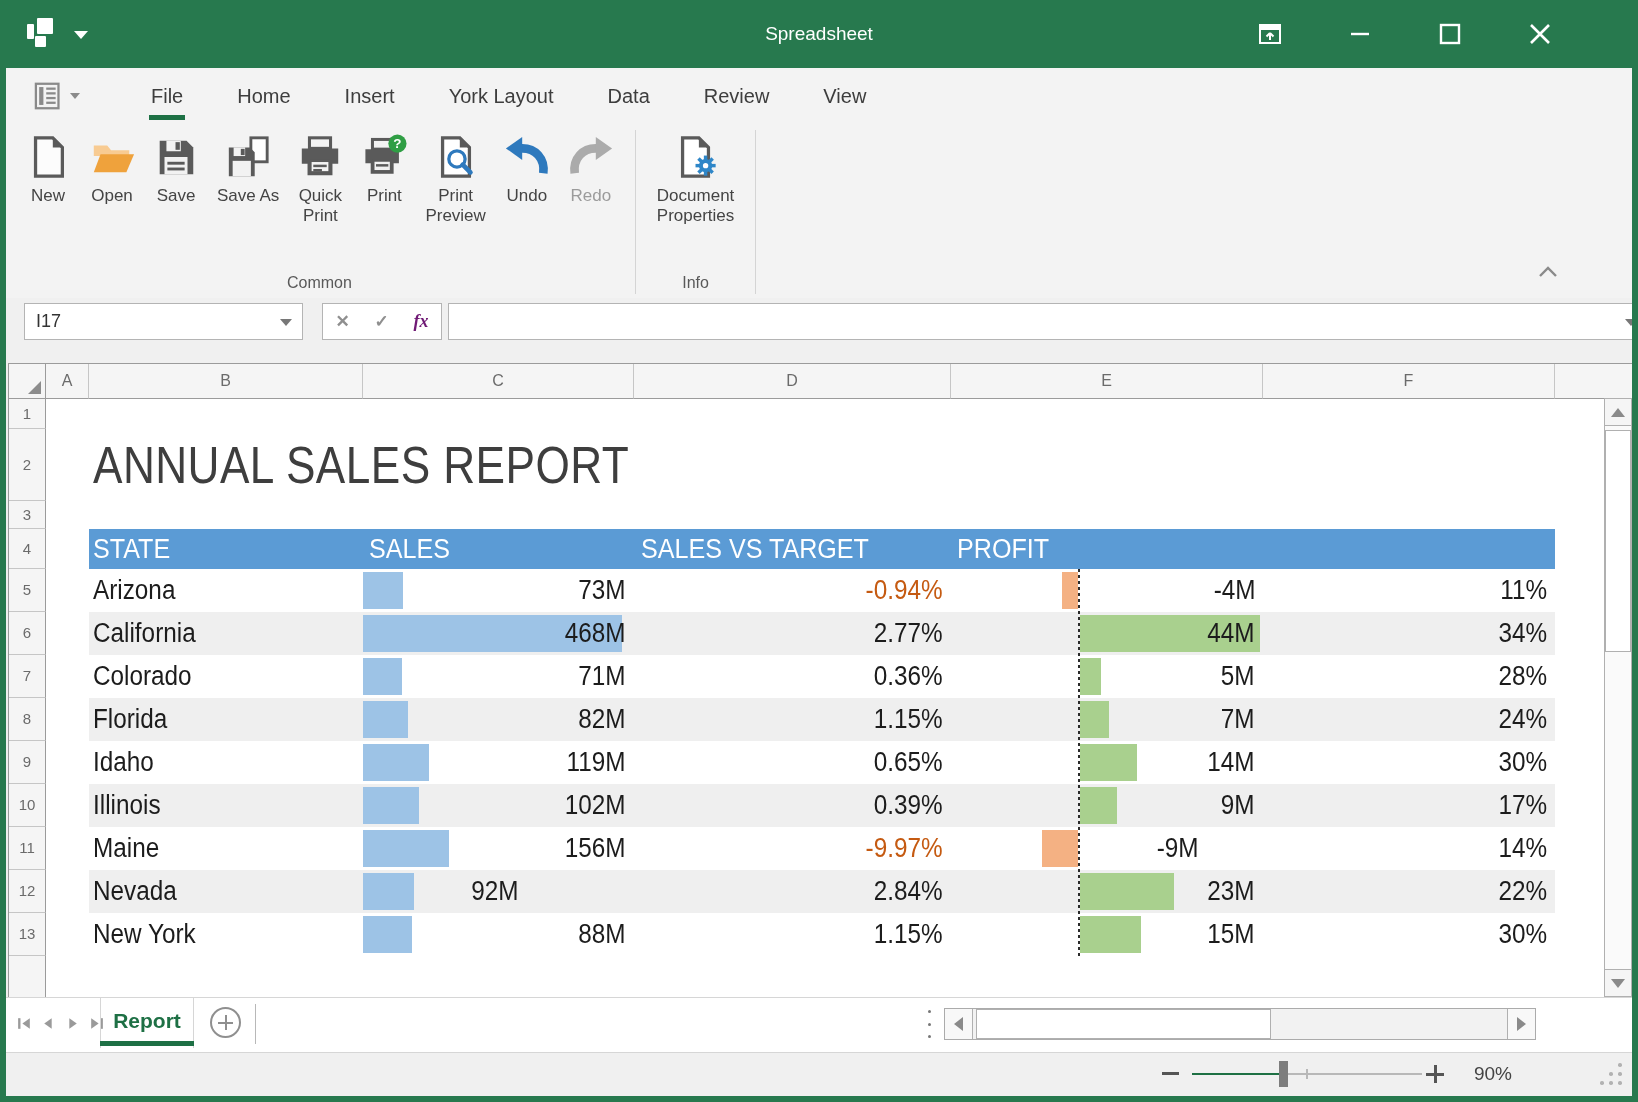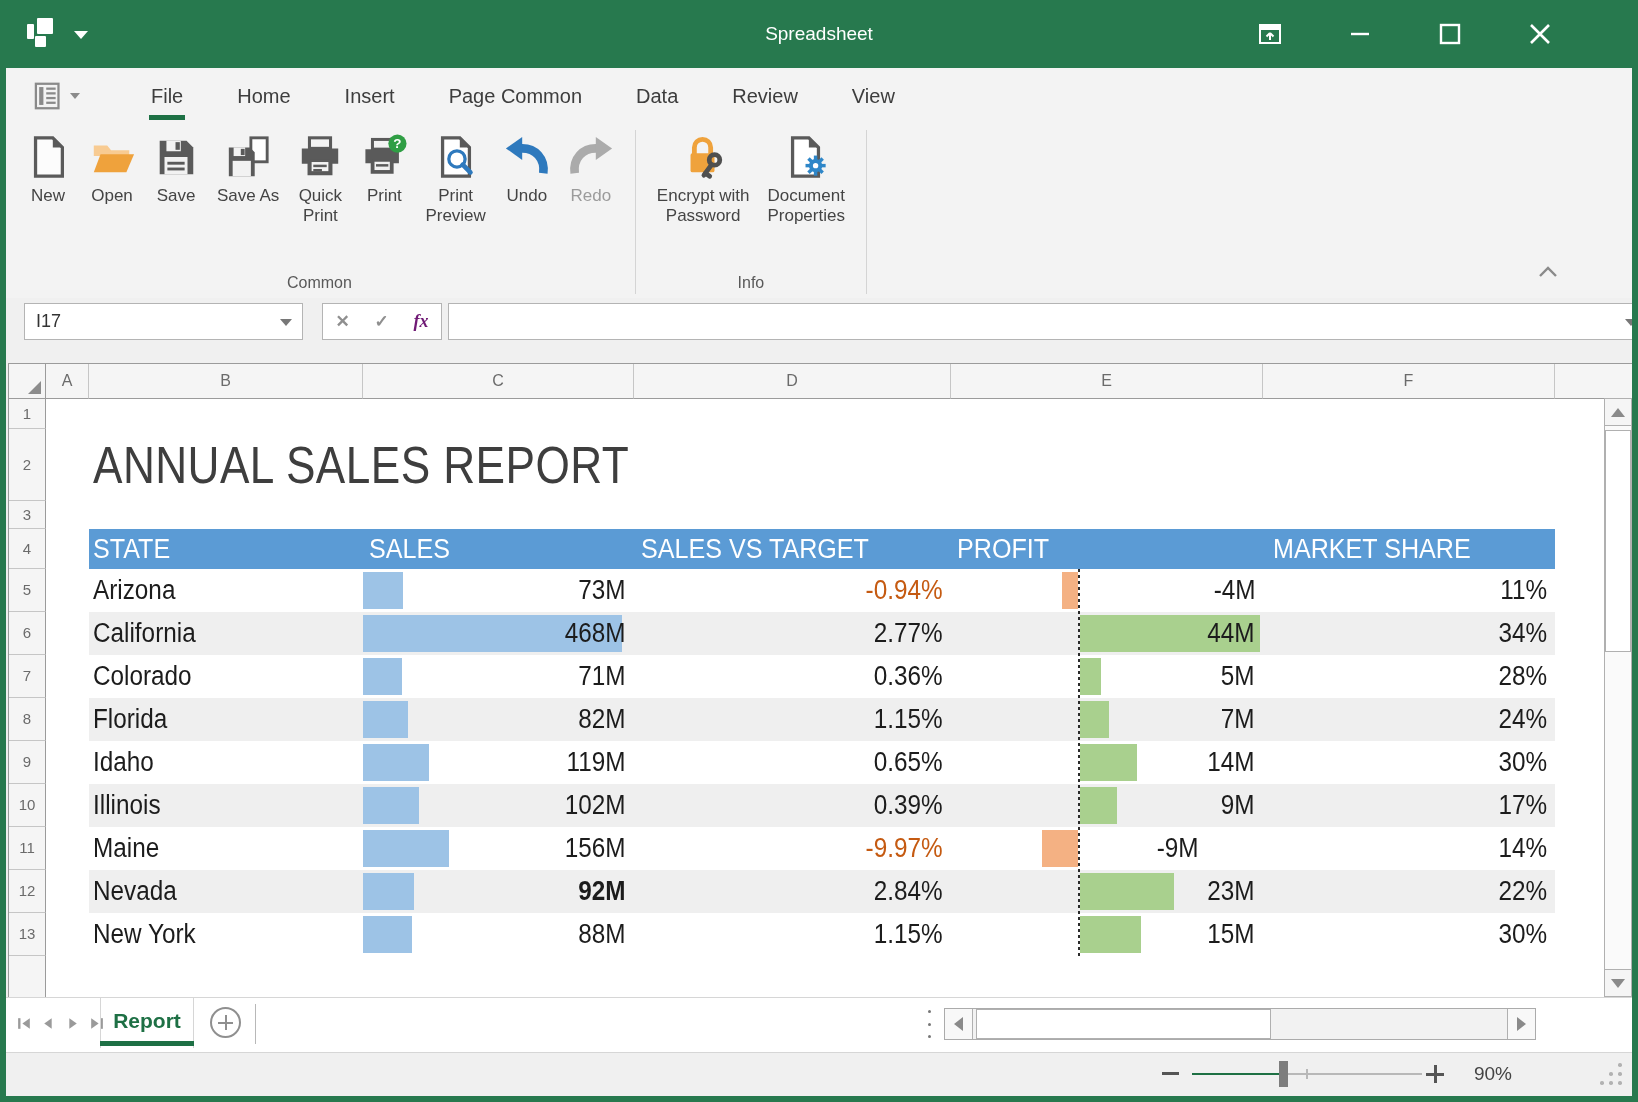--- a/index.html
+++ b/index.html
@@ -157,21 +157,21 @@
           <rect x="13" y="21" width="10" height="2.4" fill="#8a8a8a"></rect>
         </svg>
       <svg width="12" height="10" viewBox="0 0 12 10" style="margin-left:3px;">
           <path d="M1 2 L6 8 L11 2 Z" fill="#8a8a8a"></path>
         </svg>
     </div>
     <div id="menu-tabs">
         <span class="menu-tab active">File</span>
         <span class="menu-tab">Home</span>
         <span class="menu-tab">Insert</span>
-        <span class="menu-tab">Page Common</span>
+        <span class="menu-tab">York Layout</span>
         <span class="menu-tab">Data</span>
         <span class="menu-tab">Review</span>
         <span class="menu-tab">View</span>
       </div>
   </div>
 
   <div id="toolbar">
       <div class="ribbon-group">
         <div class="group-buttons">
           <div class="ribbon-btn">
@@ -274,35 +274,20 @@
               </svg>
             </div>
             <div class="lbl">Redo</div>
           </div>
         </div>
         <div class="group-caption">Common</div>
       </div>
       <div class="group-sep"></div>
       <div class="ribbon-group">
         <div class="group-buttons">
-          <div class="ribbon-btn">
-            <div class="icon">
-              <svg viewBox="0 0 48 48">
-                <path d="M15 21 V14 a8.5 8.5 0 0 1 17 0 V21" fill="none" stroke="#efa23c" stroke-width="5"></path>
-                <rect x="11" y="20" width="25" height="20" rx="2" fill="#efa23c"></rect>
-                <g stroke="#4f4f4f" stroke-width="5" fill="none" stroke-linecap="round">
-                  <circle cx="36" cy="27" r="5.5"></circle>
-                  <line x1="33" y1="32" x2="25" y2="43"></line>
-                  <line x1="26.5" y1="41" x2="31" y2="44"></line>
-                </g>
-              </svg>
-            </div>
-            <div class="lbl">Encrypt with
-Password</div>
-          </div>
           <div class="ribbon-btn">
             <div class="icon">
               <svg viewBox="0 0 48 48">
                 <path d="M10 4 H27 L37 14 V44 H10 Z" fill="#fff" stroke="#5a5a5a" stroke-width="3.4"></path>
                 <path d="M27 4 L37 14 H27 Z" fill="#5a5a5a"></path>
                 <g stroke="#2e86c8" stroke-width="3.6">
                   <line x1="34" y1="22.5" x2="34" y2="43.5"></line>
                   <line x1="23.5" y1="33" x2="44.5" y2="33"></line>
                   <line x1="26.6" y1="25.6" x2="41.4" y2="40.4"></line>
                   <line x1="41.4" y1="25.6" x2="26.6" y2="40.4"></line>
@@ -363,21 +348,20 @@
       <div class="rowhead" style="top: 463px; height: 43px; line-height: 42px;">11</div>
       <div class="rowhead" style="top: 506px; height: 43px; line-height: 42px;">12</div>
       <div class="rowhead" style="top: 549px; height: 43px; line-height: 42px;">13</div>
       <div class="rowhead" style="top: 592px; height: 42px;"></div>
       <div style="position: absolute; left: 84px; top: 65px; height: 72px; line-height: 72px; white-space: nowrap; font-size: 52px; color: rgb(62, 62, 62); letter-spacing: 0.5px; z-index: 3;"><span class="cx from-l" style="transform: scaleX(0.85);">ANNUAL SALES REPORT</span></div>
       <div style="position: absolute; left: 80px; top: 165px; width: 1466px; height: 40px; background: rgb(91, 155, 213);"></div>
       <div style="position: absolute; left: 84px; top: 165px; height: 40px; line-height: 40px; font-size: 27px; color: rgb(255, 255, 255); white-space: nowrap; z-index: 3;"><span class="cx from-l" style="transform: scaleX(0.93);">STATE</span></div>
       <div style="position: absolute; left: 360px; top: 165px; height: 40px; line-height: 40px; font-size: 27px; color: rgb(255, 255, 255); white-space: nowrap; z-index: 3;"><span class="cx from-l" style="transform: scaleX(0.93);">SALES</span></div>
       <div style="position: absolute; left: 632px; top: 165px; height: 40px; line-height: 40px; font-size: 27px; color: rgb(255, 255, 255); white-space: nowrap; z-index: 3;"><span class="cx from-l" style="transform: scaleX(0.93);">SALES VS TARGET</span></div>
       <div style="position: absolute; left: 948px; top: 165px; height: 40px; line-height: 40px; font-size: 27px; color: rgb(255, 255, 255); white-space: nowrap; z-index: 3;"><span class="cx from-l" style="transform: scaleX(0.93);">PROFIT</span></div>
-      <div style="position: absolute; left: 1264px; top: 165px; height: 40px; line-height: 40px; font-size: 27px; color: rgb(255, 255, 255); white-space: nowrap; z-index: 3;"><span class="cx from-l" style="transform: scaleX(0.93);">MARKET SHARE</span></div>
       <div class="bar" style="left: 354px; top: 208px; width: 40px; height: 37px; background: rgb(157, 195, 230);"></div>
       <div class="bar" style="left: 1053px; top: 208px; width: 16px; height: 37px; background: rgb(244, 177, 131);"></div>
       <div class="cell-text" style="left: 84px; top: 205px; height: 43px; line-height: 43px;"><span class="cx from-l" style="transform: scaleX(0.9);">Arizona</span></div>
       <div class="cell-text" style="left: 457px; top: 205px; width: 160px; height: 43px; line-height: 43px; text-align: right;"><span class="cx from-r" style="transform: scaleX(0.9);">73M</span></div>
       <div class="cell-text neg" style="left: 774px; top: 205px; width: 160px; height: 43px; line-height: 43px; text-align: right;"><span class="cx from-r" style="transform: scaleX(0.9);">-0.94%</span></div>
       <div class="cell-text" style="left: 1086px; top: 205px; width: 160px; height: 43px; line-height: 43px; text-align: right;"><span class="cx from-r" style="transform: scaleX(0.9);">-4M</span></div>
       <div class="cell-text" style="left: 1378px; top: 205px; width: 160px; height: 43px; line-height: 43px; text-align: right;"><span class="cx from-r" style="transform: scaleX(0.9);">11%</span></div>
       <div style="position: absolute; left: 80px; top: 248px; width: 1466px; height: 43px; background: rgb(239, 239, 239);"></div>
       <div class="bar" style="left: 354px; top: 251px; width: 259px; height: 37px; background: rgb(157, 195, 230);"></div>
       <div class="bar" style="left: 1071px; top: 251px; width: 180px; height: 37px; background: rgb(169, 208, 142);"></div>
@@ -420,21 +404,21 @@
       <div class="bar" style="left: 1033px; top: 466px; width: 36px; height: 37px; background: rgb(244, 177, 131);"></div>
       <div class="cell-text" style="left: 84px; top: 463px; height: 43px; line-height: 43px;"><span class="cx from-l" style="transform: scaleX(0.9);">Maine</span></div>
       <div class="cell-text" style="left: 457px; top: 463px; width: 160px; height: 43px; line-height: 43px; text-align: right;"><span class="cx from-r" style="transform: scaleX(0.9);">156M</span></div>
       <div class="cell-text neg" style="left: 774px; top: 463px; width: 160px; height: 43px; line-height: 43px; text-align: right;"><span class="cx from-r" style="transform: scaleX(0.9);">-9.97%</span></div>
       <div class="cell-text" style="left: 1086px; top: 463px; width: 160px; height: 43px; line-height: 43px; text-align: center;"><span class="cx from-r" style="transform: scaleX(0.9);">-9M</span></div>
       <div class="cell-text" style="left: 1378px; top: 463px; width: 160px; height: 43px; line-height: 43px; text-align: right;"><span class="cx from-r" style="transform: scaleX(0.9);">14%</span></div>
       <div style="position: absolute; left: 80px; top: 506px; width: 1466px; height: 43px; background: rgb(239, 239, 239);"></div>
       <div class="bar" style="left: 354px; top: 509px; width: 51px; height: 37px; background: rgb(157, 195, 230);"></div>
       <div class="bar" style="left: 1071px; top: 509px; width: 94px; height: 37px; background: rgb(169, 208, 142);"></div>
       <div class="cell-text" style="left: 84px; top: 506px; height: 43px; line-height: 43px;"><span class="cx from-l" style="transform: scaleX(0.9);">Nevada</span></div>
-      <div class="cell-text" style="left: 457px; top: 506px; width: 160px; height: 43px; line-height: 43px; text-align: right; font-weight: bold;"><span class="cx from-r" style="transform: scaleX(0.9);">92M</span></div>
+      <div class="cell-text" style="left: 457px; top: 506px; width: 160px; height: 43px; line-height: 43px; text-align: left;"><span class="cx from-r" style="transform: scaleX(0.9);">92M</span></div>
       <div class="cell-text" style="left: 774px; top: 506px; width: 160px; height: 43px; line-height: 43px; text-align: right;"><span class="cx from-r" style="transform: scaleX(0.9);">2.84%</span></div>
       <div class="cell-text" style="left: 1086px; top: 506px; width: 160px; height: 43px; line-height: 43px; text-align: right;"><span class="cx from-r" style="transform: scaleX(0.9);">23M</span></div>
       <div class="cell-text" style="left: 1378px; top: 506px; width: 160px; height: 43px; line-height: 43px; text-align: right;"><span class="cx from-r" style="transform: scaleX(0.9);">22%</span></div>
       <div class="bar" style="left: 354px; top: 552px; width: 49px; height: 37px; background: rgb(157, 195, 230);"></div>
       <div class="bar" style="left: 1071px; top: 552px; width: 61px; height: 37px; background: rgb(169, 208, 142);"></div>
       <div class="cell-text" style="left: 84px; top: 549px; height: 43px; line-height: 43px;"><span class="cx from-l" style="transform: scaleX(0.9);">New York</span></div>
       <div class="cell-text" style="left: 457px; top: 549px; width: 160px; height: 43px; line-height: 43px; text-align: right;"><span class="cx from-r" style="transform: scaleX(0.9);">88M</span></div>
       <div class="cell-text" style="left: 774px; top: 549px; width: 160px; height: 43px; line-height: 43px; text-align: right;"><span class="cx from-r" style="transform: scaleX(0.9);">1.15%</span></div>
       <div class="cell-text" style="left: 1086px; top: 549px; width: 160px; height: 43px; line-height: 43px; text-align: right;"><span class="cx from-r" style="transform: scaleX(0.9);">15M</span></div>
       <div class="cell-text" style="left: 1378px; top: 549px; width: 160px; height: 43px; line-height: 43px; text-align: right;"><span class="cx from-r" style="transform: scaleX(0.9);">30%</span></div>

